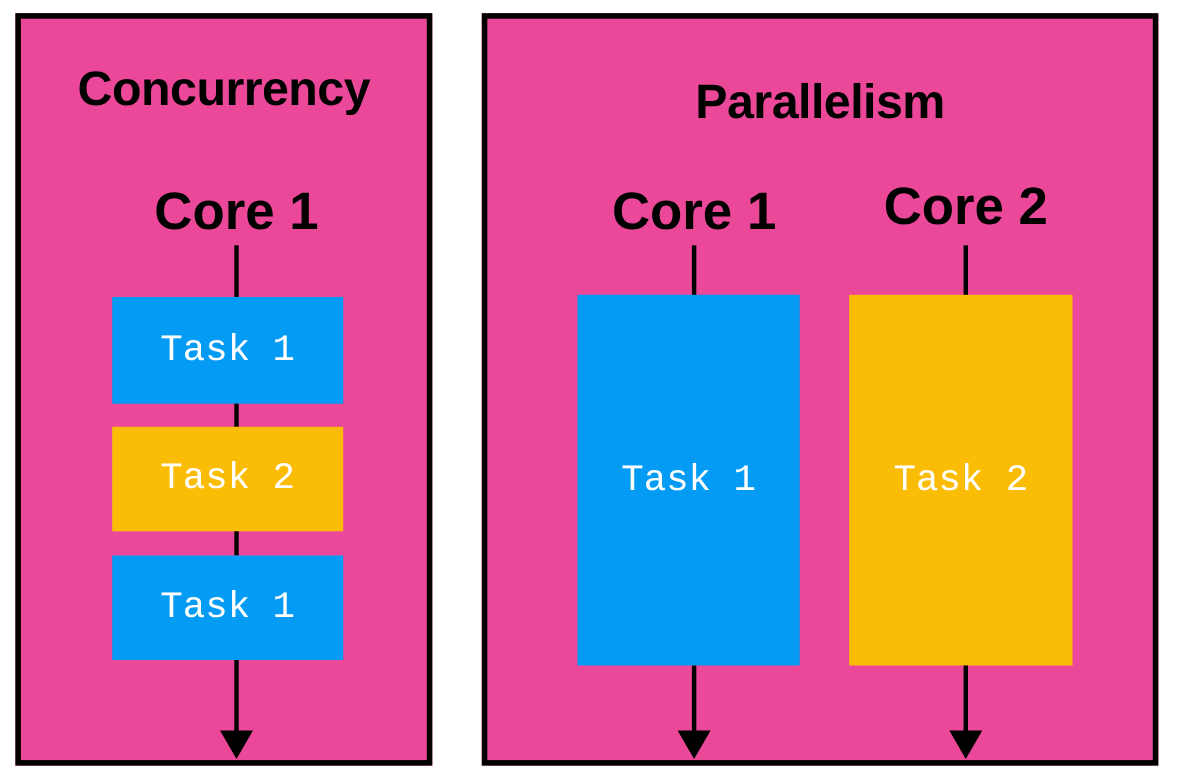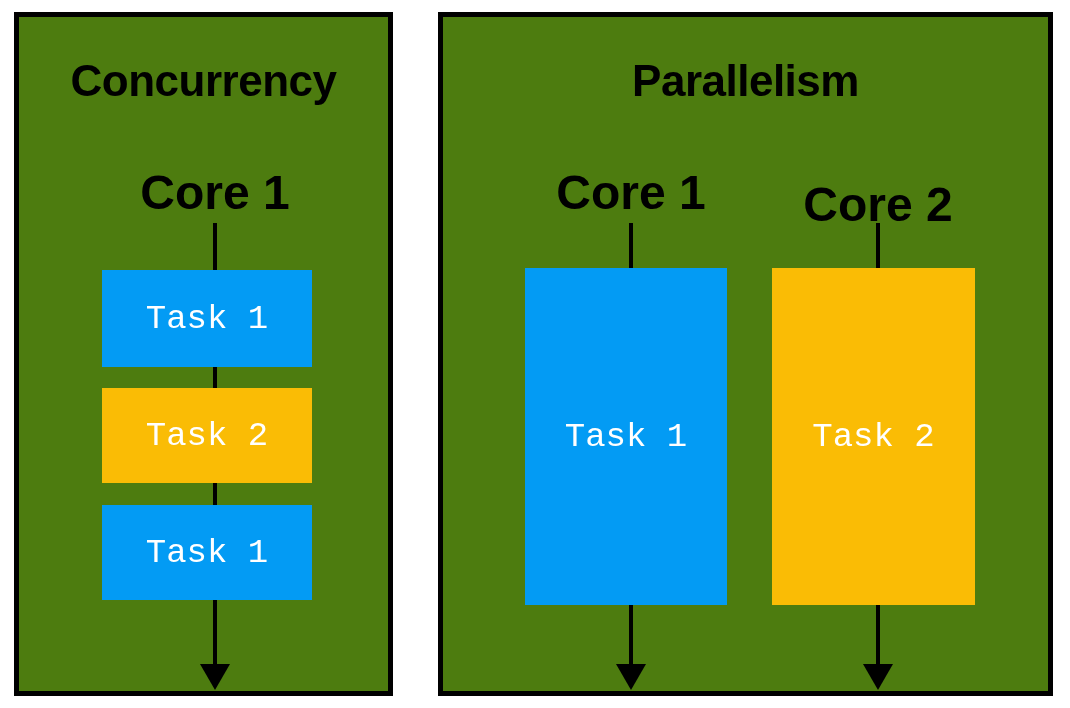--- a/index.html
+++ b/index.html
@@ -19,40 +19,40 @@
     height: 708px;
     background: #ffffff;
     overflow: hidden;
   }
 
   
   .panel {
     position: absolute;
     box-sizing: border-box;
     border: 5px solid #000000;
-    background: #4d7c0f;
+    background: #ec4899;
   }
   #panel-concurrency { left: 14px;  top: 12px; width: 379px; height: 684px; }
   #panel-parallelism { left: 438px; top: 12px; width: 615px; height: 684px; }
 
   
   .panel-title {
     position: absolute;
     left: 0;
     width: 100%;
     text-align: center;
     font-size: 44px;
     font-weight: bold;
     color: #000000;
     line-height: 1;
     letter-spacing: -0.5px;
     white-space: nowrap;
   }
   #title-concurrency { top: 42px; }
-  #title-parallelism { top: 42px; }
+  #title-parallelism { top: 54px; }
 
   
   .core-label {
     position: absolute;
     font-size: 48px;
     font-weight: bold;
     color: #000000;
     line-height: 1;
     text-align: center;
     white-space: nowrap;
@@ -140,21 +140,21 @@
 
     <div class="stem" style="left: 188px; top: 206px; height: 46px;"></div>
 
     <div class="task-block" style="left: 82px; top: 251px; width: 202px; height: 337px; background: #039BF4;">
       <span>Task 1</span>
     </div>
 
     <div class="arrow-shaft" style="left: 188px; top: 588px; height: 63px;"></div>
     <div class="arrow-head" style="left: 188px; top: 647px;"></div>
 
-    <div class="core-label" style="left: 435px; top: 164px;">Core 2</div>
+    <div class="core-label" style="left: 435px; top: 148px;">Core 2</div>
 
     <div class="stem" style="left: 435px; top: 206px; height: 46px;"></div>
 
     <div class="task-block" style="left: 329px; top: 251px; width: 203px; height: 337px; background: #FABC05;">
       <span>Task 2</span>
     </div>
 
     <div class="arrow-shaft" style="left: 435px; top: 588px; height: 63px;"></div>
     <div class="arrow-head" style="left: 435px; top: 647px;"></div>
   </div>

